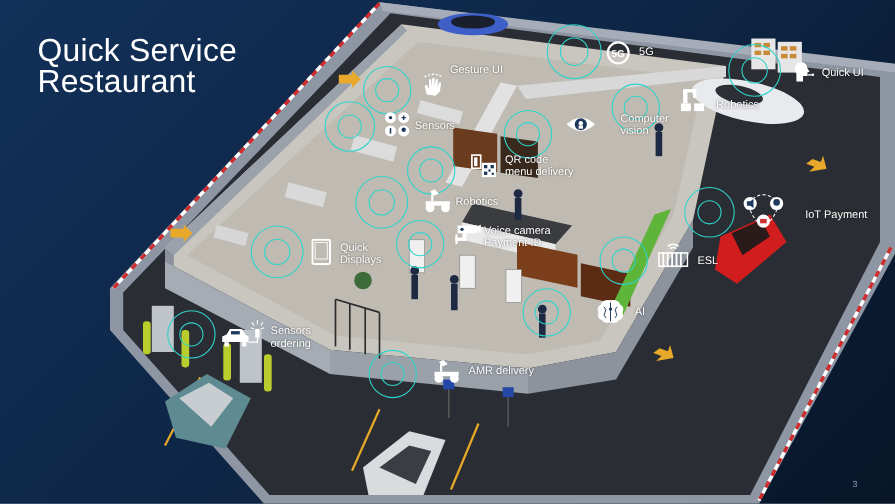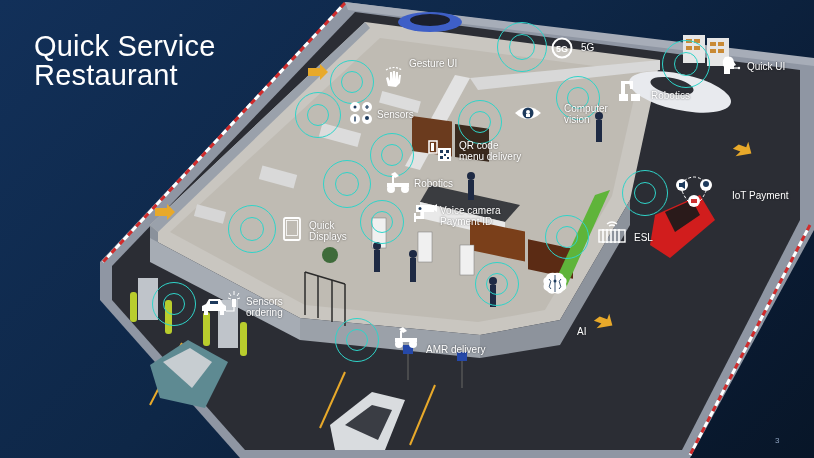--- a/index.html
+++ b/index.html
@@ -371,21 +371,21 @@
   <svg width="26" height="24" viewBox="0 0 26 24">
       <path d="M13 2 Q6 1 4 6 Q0 8 2 13 Q0 18 5 20 Q8 24 13 22 Q18 24 21 20 Q26 18 24 13 Q26 8 22 6 Q20 1 13 2 Z" fill="#fff"></path>
       <g stroke="#1d3a5c" stroke-width="0.9" fill="none">
         <line x1="13" y1="4" x2="13" y2="21"></line>
         <path d="M7 8 Q10 10 8 13 Q6 16 9 18"></path>
         <path d="M19 8 Q16 10 18 13 Q20 16 17 18"></path>
       </g>
       <circle cx="13" cy="10" r="1.5" fill="#1d3a5c"></circle>
     </svg>
 </div>
-<div class="label" style="left:577px;top:278px;margin-top:48px;">AI</div>
+<div class="label" style="left:577px;top:278px;">AI</div>
 
 <div class="icon" style="left:200px;top:290px;">
   <svg width="44" height="28" viewBox="0 0 44 28">
       <g stroke="#fff" stroke-width="1">
         <line x1="34" y1="1" x2="34" y2="5"></line>
         <line x1="29" y1="3" x2="31" y2="6"></line>
         <line x1="39" y1="3" x2="37" y2="6"></line>
         <line x1="28" y1="8" x2="31" y2="9"></line>
         <line x1="40" y1="8" x2="37" y2="9"></line>
       </g>
@@ -404,15 +404,15 @@
 
 <div class="icon" style="left:393px;top:325px;">
   <svg width="26" height="24" viewBox="0 0 26 24">
       <path d="M6 4 L10 2 L14 6 L10 8 Z" fill="#fff"></path>
       <line x1="8" y1="6" x2="8" y2="13" stroke="#fff" stroke-width="2"></line>
       <rect x="2" y="13" width="22" height="4" fill="#fff"></rect>
       <circle cx="6" cy="19" r="4" fill="#fff"></circle>
       <circle cx="20" cy="19" r="4" fill="#fff"></circle>
     </svg>
 </div>
-<div class="label" style="left:426px;top:332px;margin-top:12px;">AMR delivery</div>
+<div class="label" style="left:426px;top:332px;">AMR delivery</div>
 
 <div class="page-num">3</div>
 
 </body></html>

